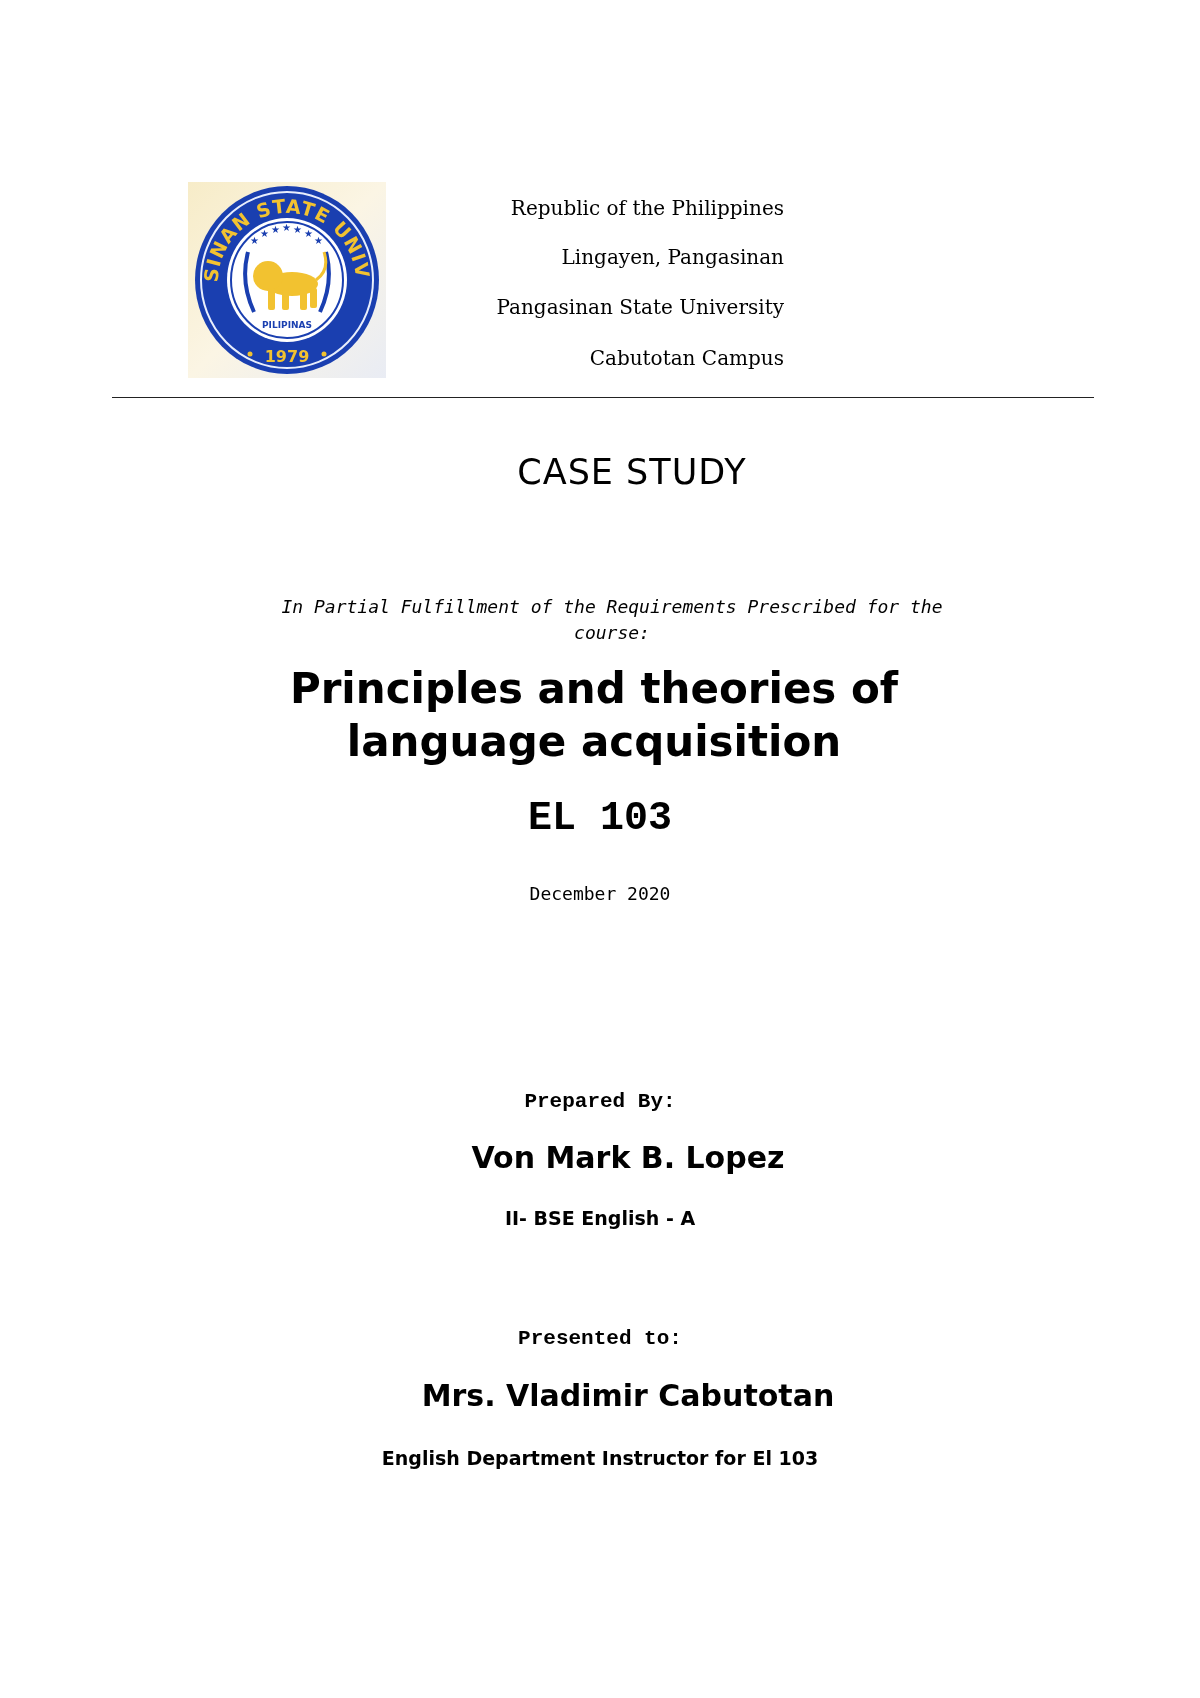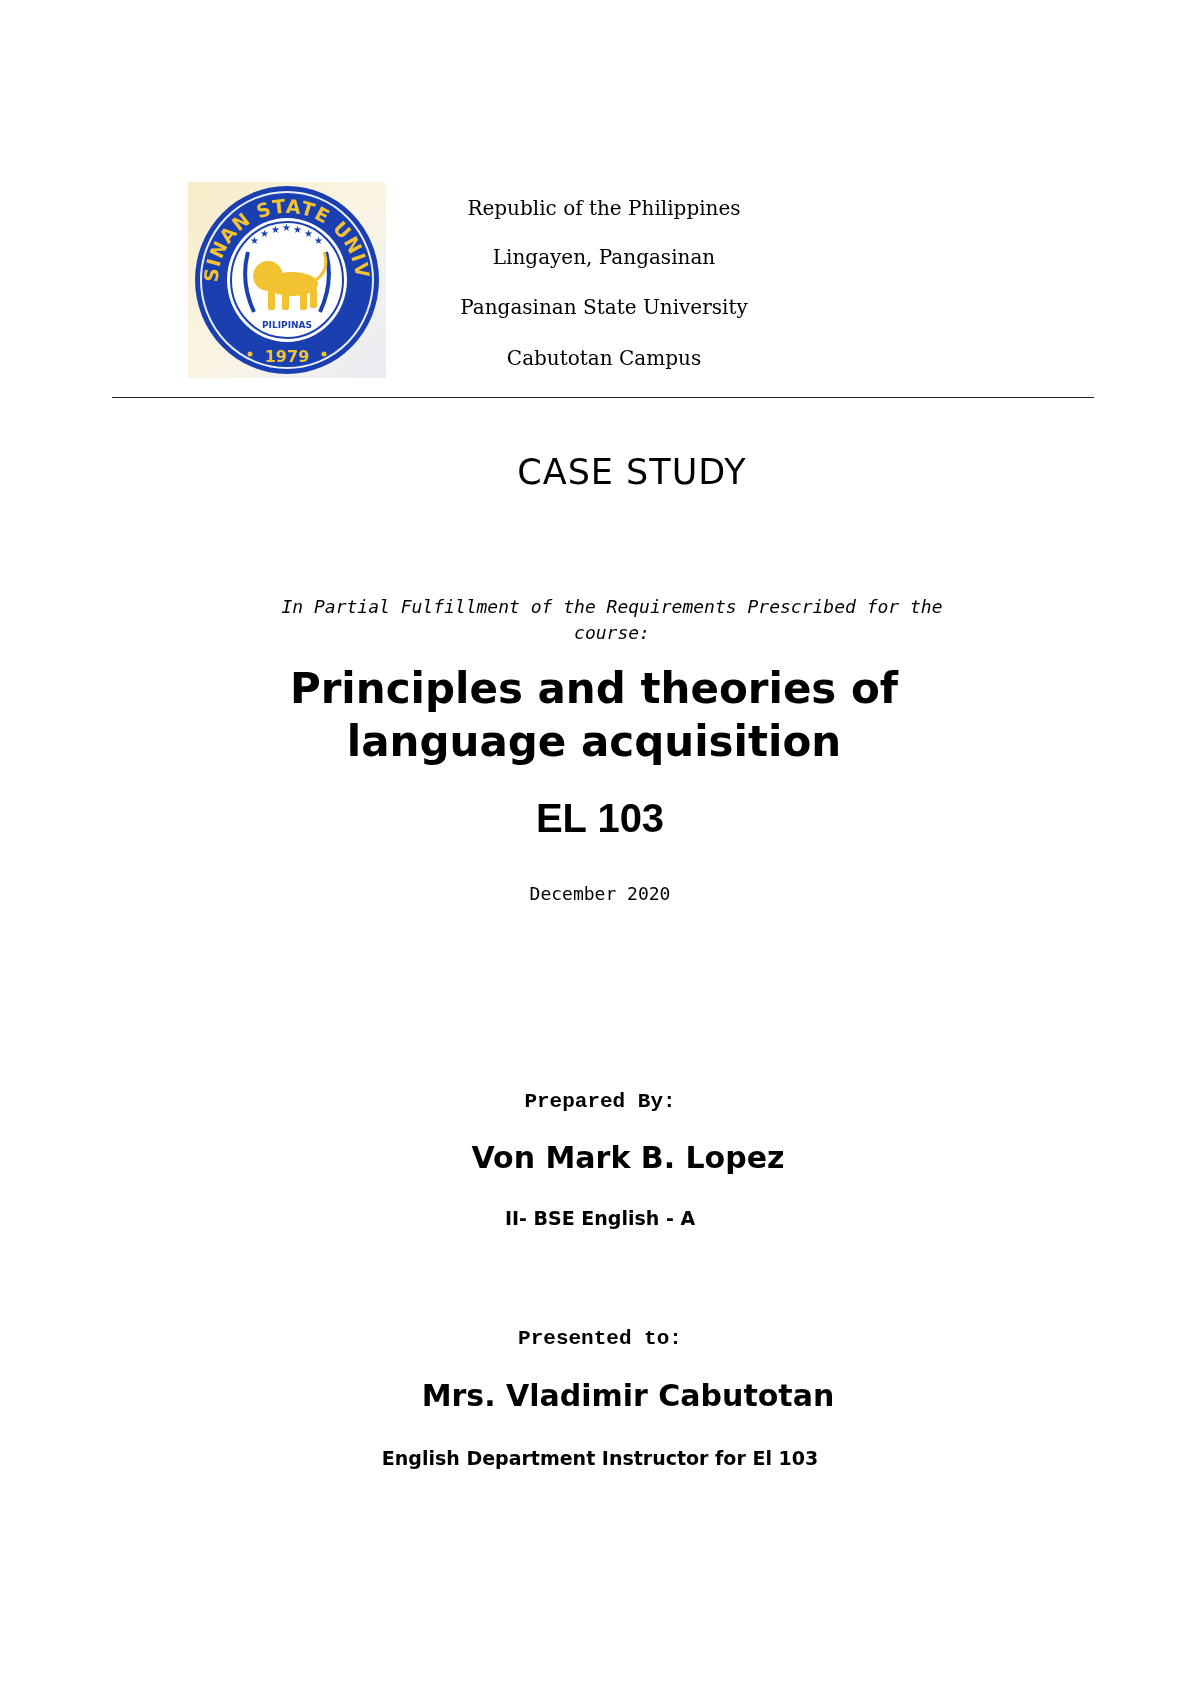--- a/index.html
+++ b/index.html
@@ -1,28 +1,28 @@
 <!DOCTYPE html>
 <html><head>
 <meta charset="utf-8">
 <style>
   html, body { margin:0; padding:0; background:#ffffff; }
   body { width:1200px; height:1698px; position:relative; overflow:hidden; color:#000; }
   .abs { position:absolute; left:0; width:1200px; text-align:center; white-space:nowrap; }
   .logo { position:absolute; left:188px; top:182px; width:198px; height:196px;
           background:linear-gradient(135deg,#f7ecc8 0%,#fbf5e4 50%,#e9ecf4 100%); }
   .logo svg { width:198px; height:196px; display:block; }
-  .hdr { position:absolute; left:404px; width:400px; text-align:center;
+  .hdr { position:absolute; left:384px; width:400px; text-align:right;
          font-family:"DejaVu Serif", serif; font-size:20px; white-space:nowrap; }
   .rule { position:absolute; left:112px; top:397px; width:982px; height:0;
           border-top:1.6px solid #222; }
   .case { font-family:"DejaVu Sans", sans-serif; font-size:35px; top:452px; letter-spacing:1px;margin-left:32px; }
   .ital { font-family:"DejaVu Sans Mono", monospace; font-style:italic; font-size:18px;padding-left:12px; }
   .course { font-family:"DejaVu Sans", sans-serif; font-weight:bold; font-size:42px; }
-  .code { font-family:Liberation Sans, sans-serif; font-weight:bold; font-size:40px; top:796px; }
+  .code { font-family:Liberation Mono, monospace; font-weight:bold; font-size:40px; top:796px; }
   .date { font-family:"DejaVu Sans Mono", monospace; font-size:18px; top:883px; }
   .lbl { font-family:Liberation Mono, monospace; font-weight:bold; font-size:21px; }
   .name { font-family:"DejaVu Sans", sans-serif; font-weight:bold; font-size:30px;padding-left:28px; }
   .subb { font-family:"DejaVu Sans", sans-serif; font-weight:bold; font-size:19px; }
 </style>
 </head>
 <body>
 
 <div class="logo">
   <svg viewBox="0 0 198 196">

